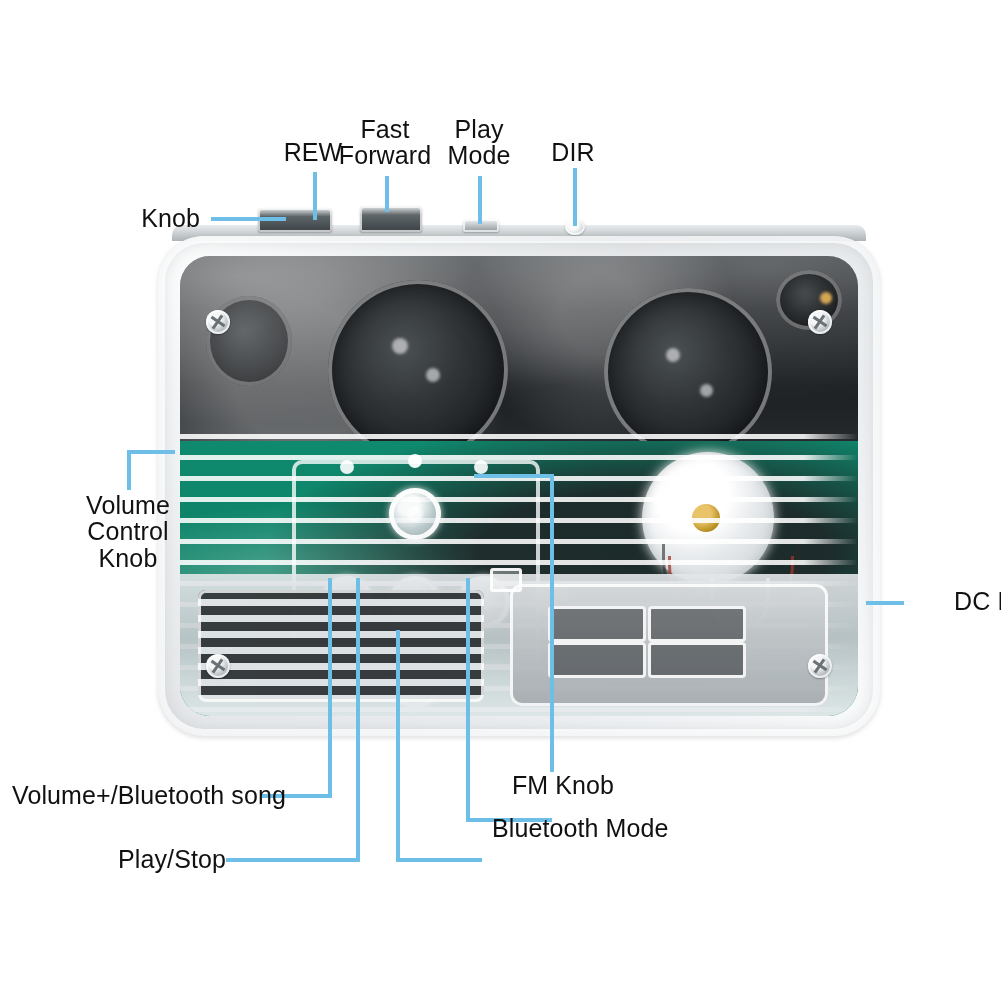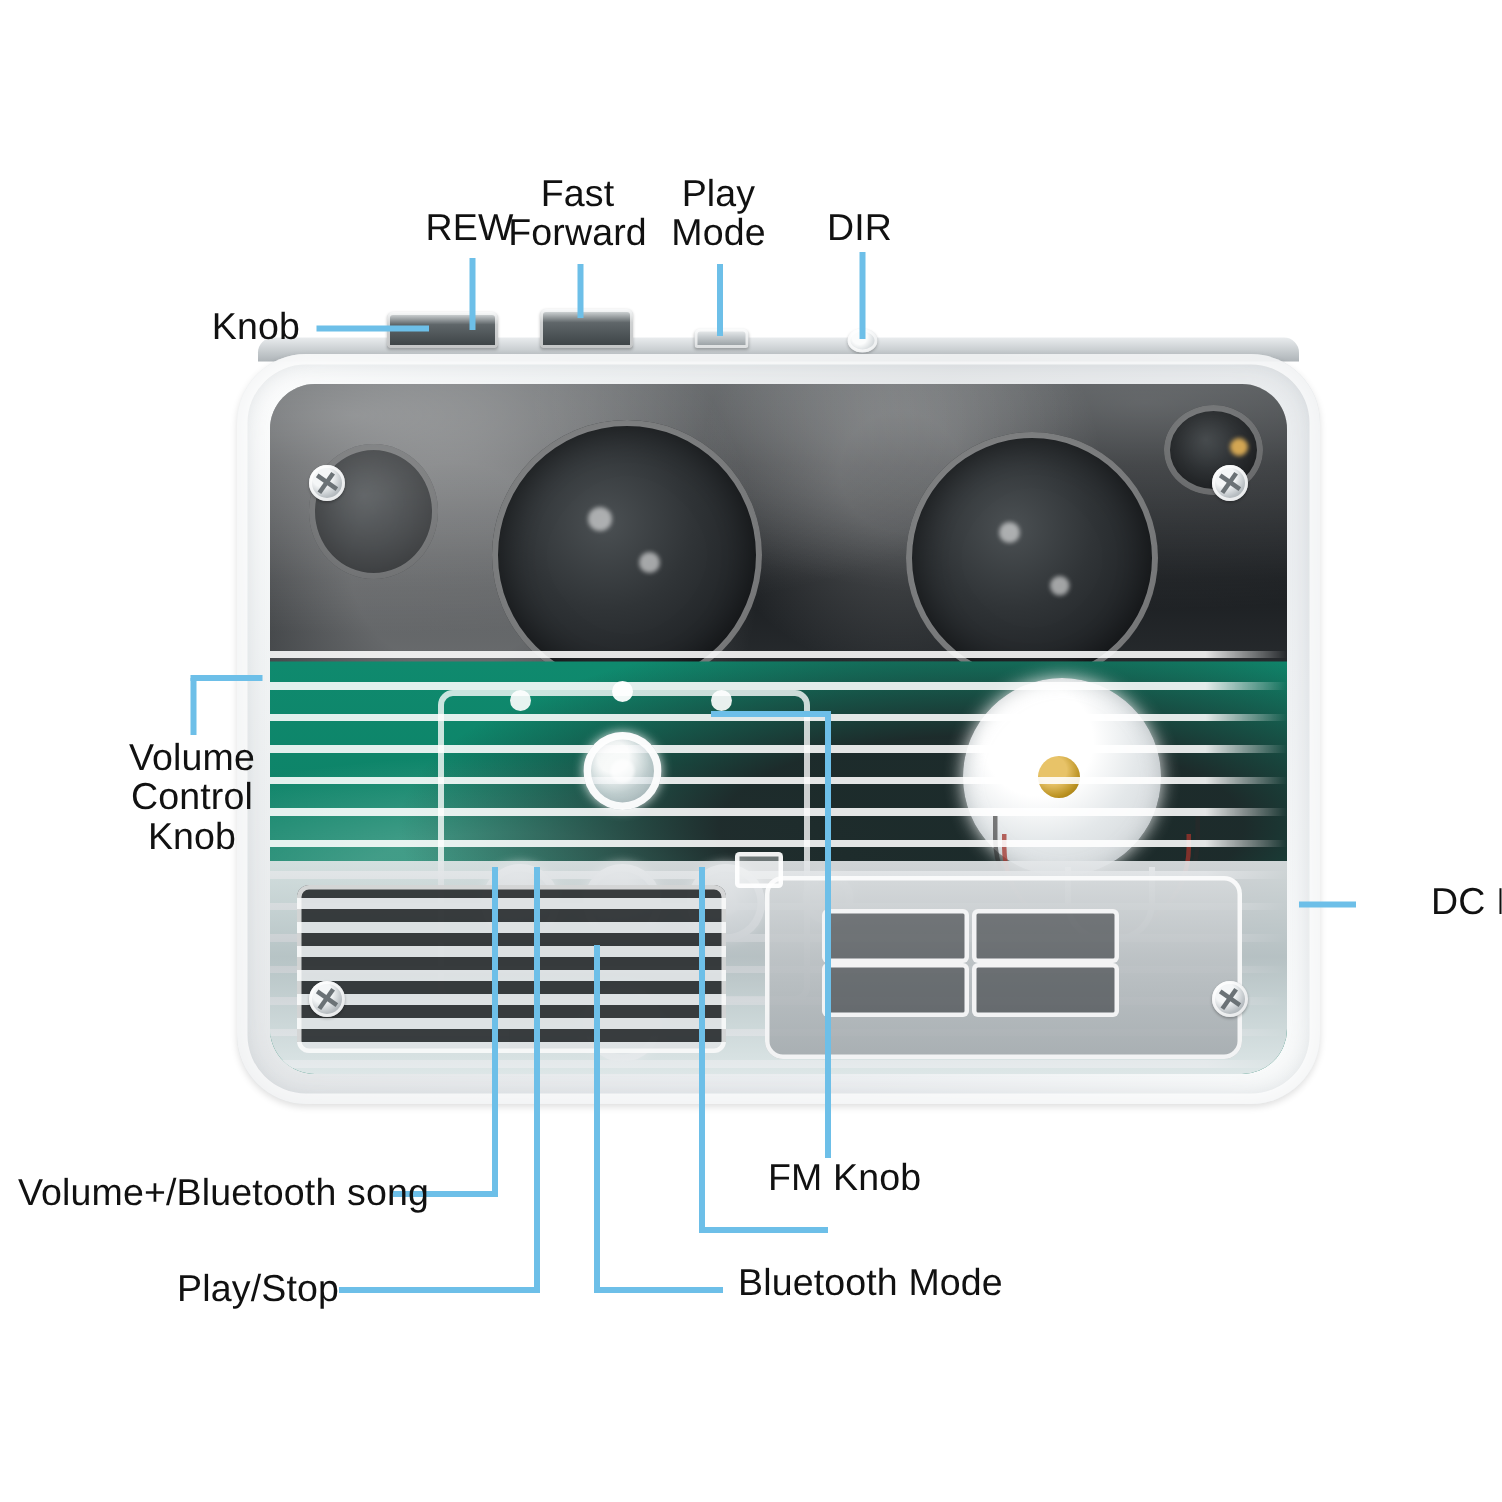--- a/index.html
+++ b/index.html
@@ -222,15 +222,15 @@
 
   <div class="lbl" style="left:906px;top:588px;margin-left:48px;">DC In</div>
 
   <div class="lbl r" style="left:12px;top:782px;width:250px;">Volume+/Bluetooth song</div>
 
   <div class="lbl" style="left:512px;top:772px;">FM Knob</div>
 
 
   <div class="lbl r" style="left:66px;top:846px;width:160px;">Play/Stop</div>
 
-  <div class="lbl" style="left:492px;top:842px;">Bluetooth Mode</div>
+  <div class="lbl" style="left:492px;top:815px;">Bluetooth Mode</div>
 
 </div>
 
 </body></html>

